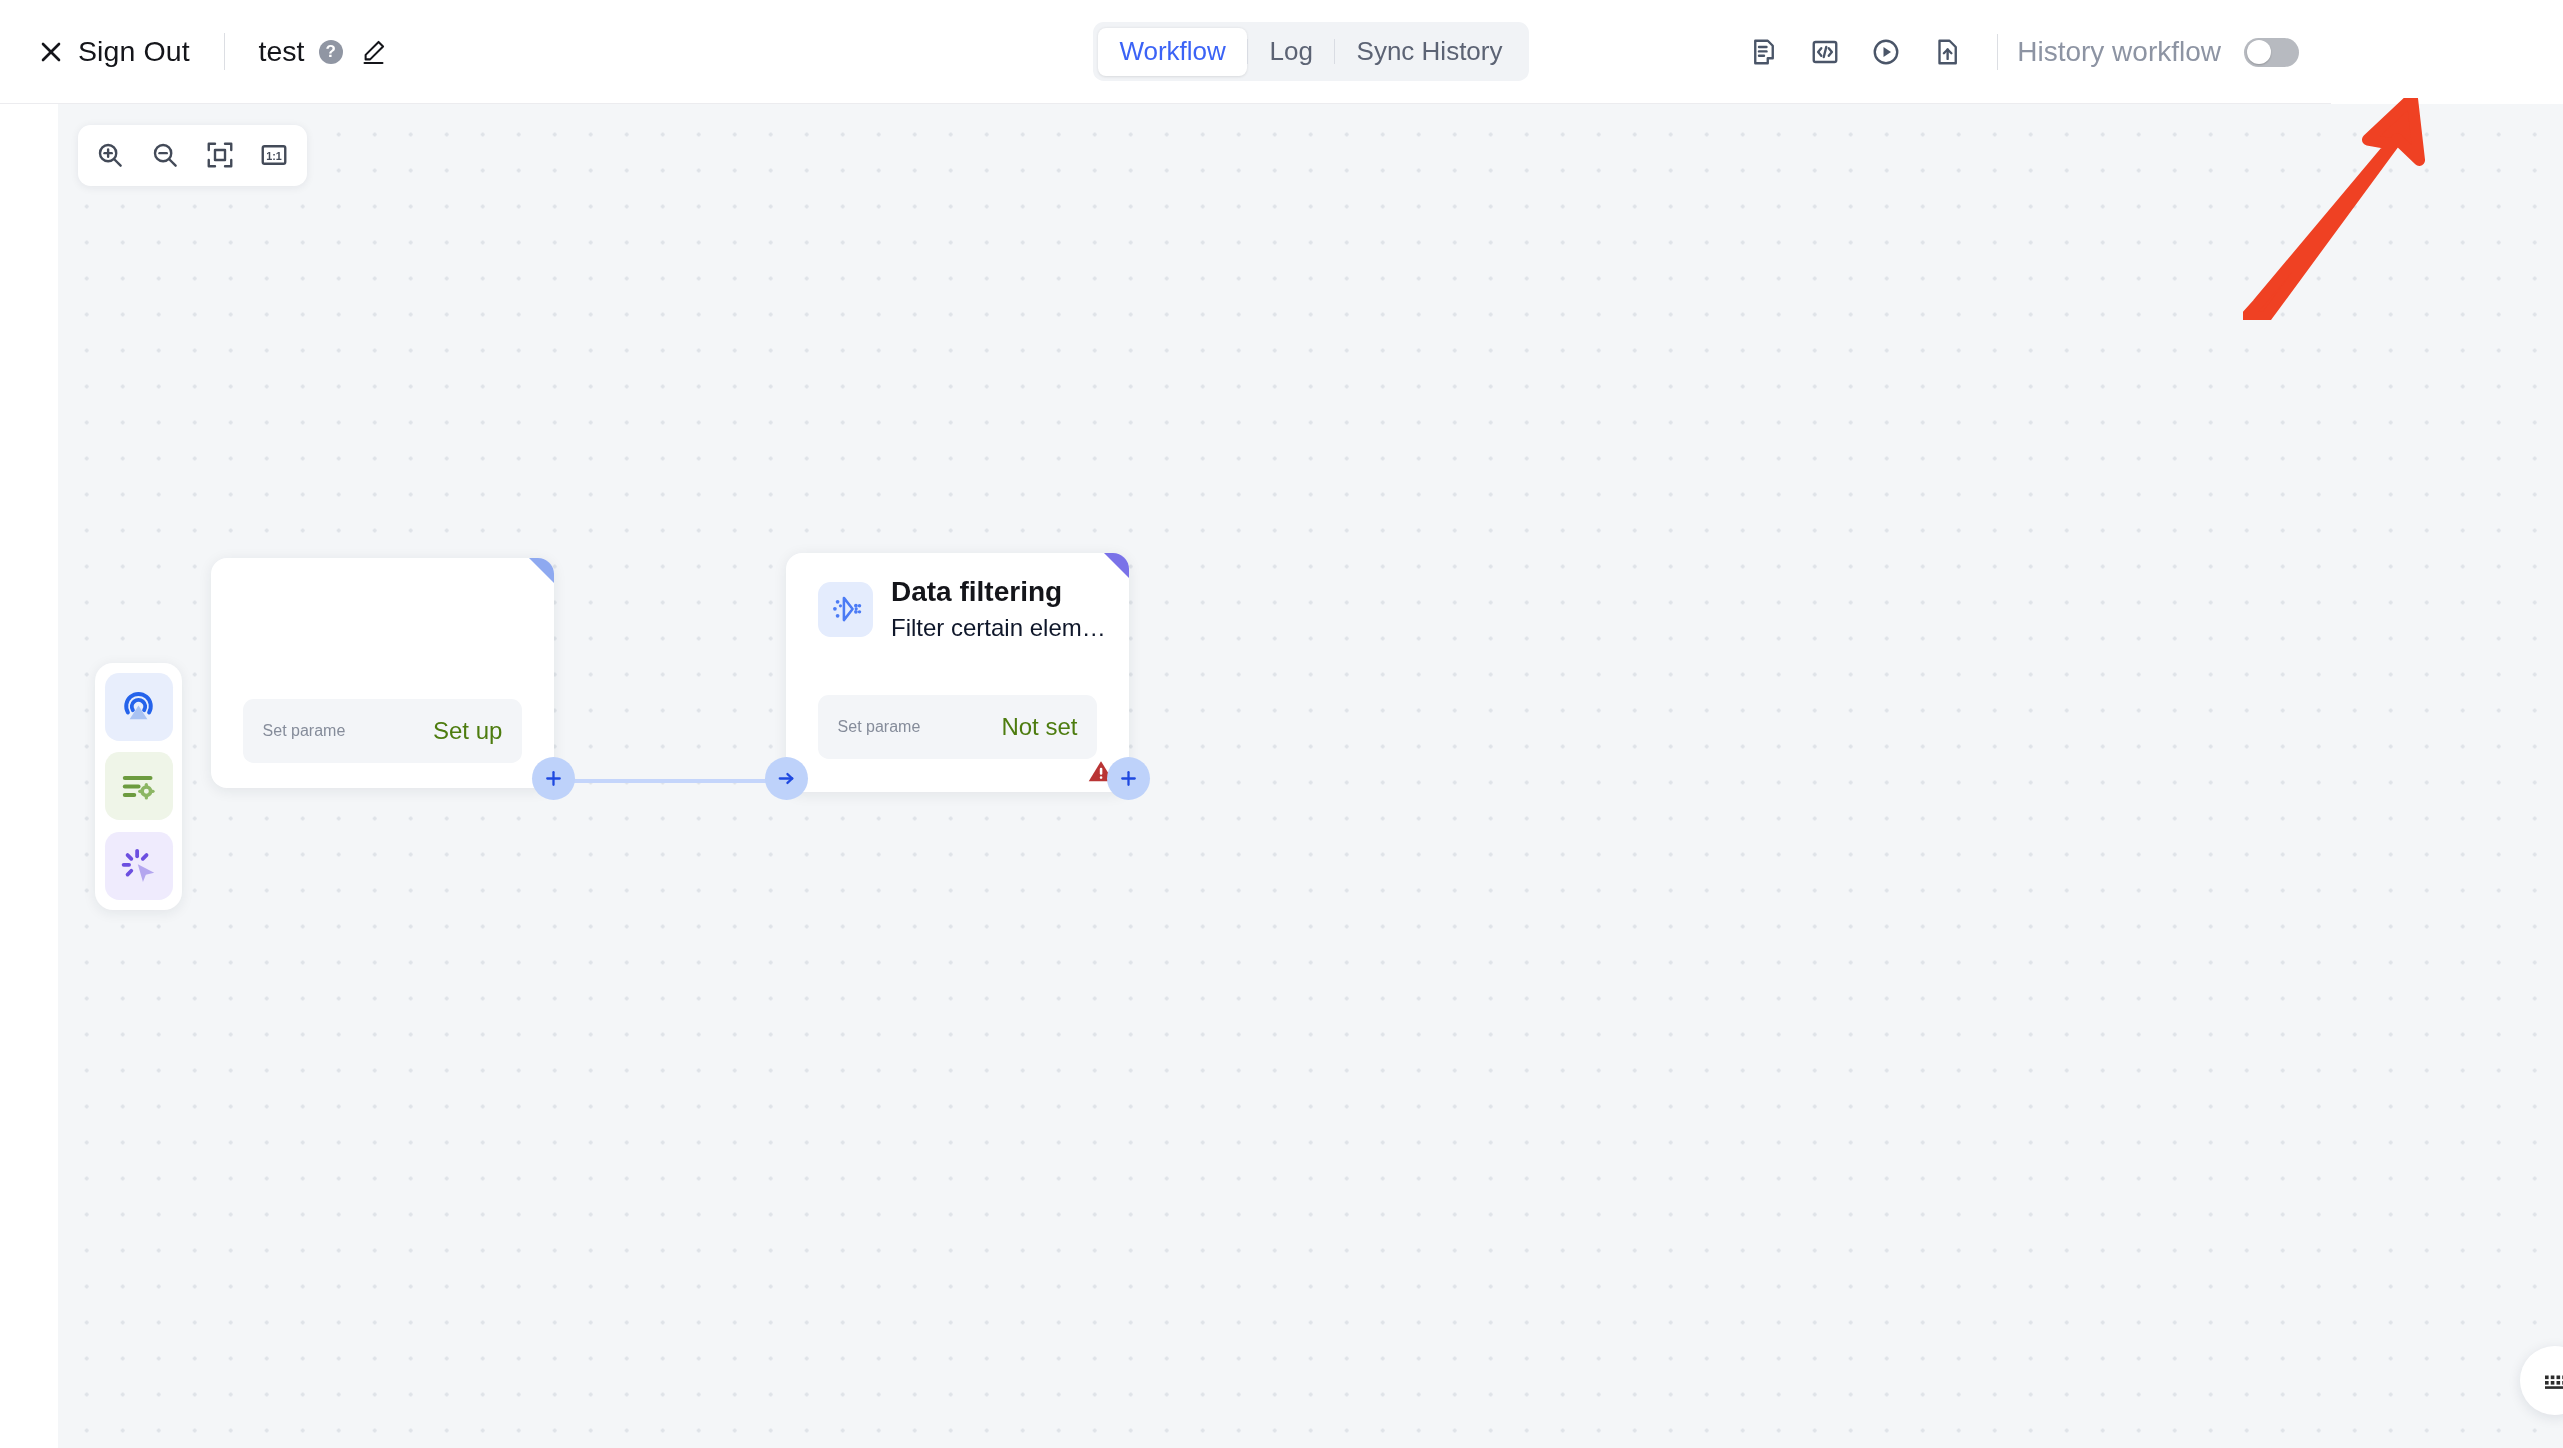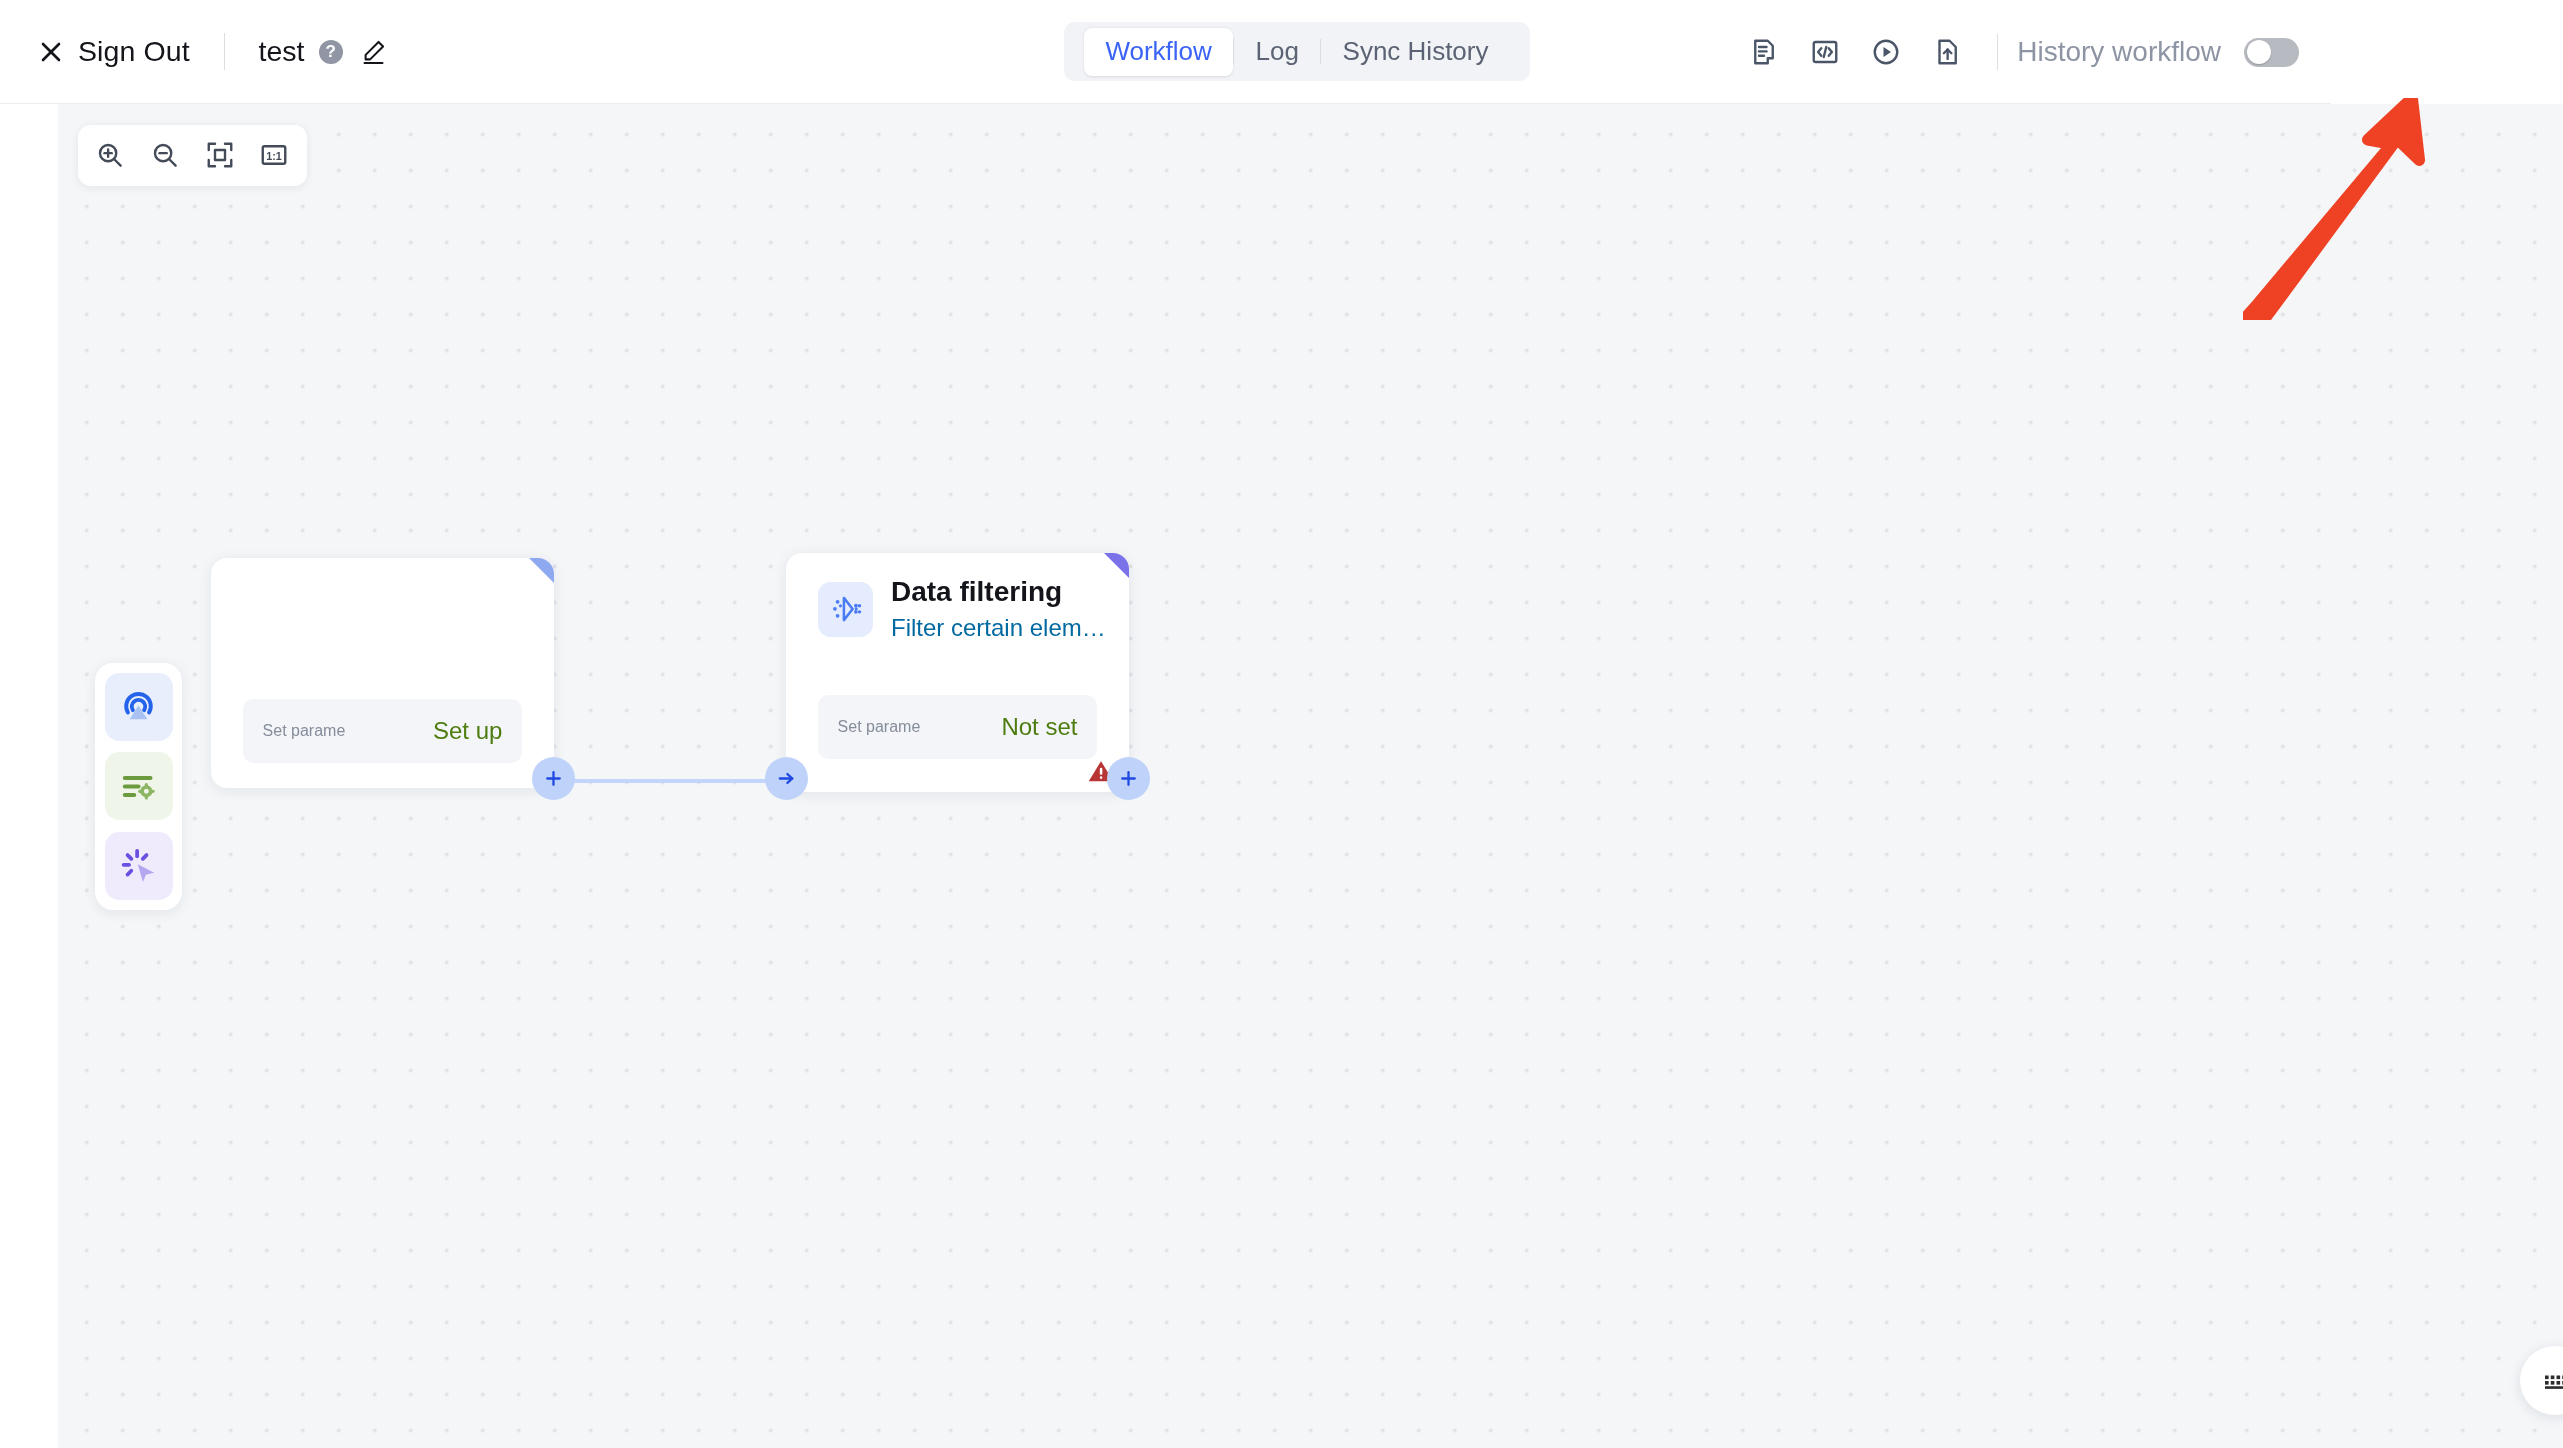--- a/index.html
+++ b/index.html
@@ -33,23 +33,23 @@
     width: 24px; height: 24px; border-radius: 50%;
     background: #9096a3; color: #ffffff;
     font-size: 17px; font-weight: bold;
     display: flex; align-items: center; justify-content: center;
     margin-left: 14.2px; cursor: pointer;
   }
   .edit-icon { width: 27px; height: 27px; margin-left: 17px; cursor: pointer; display:block;}
 
   
   .tabs {
-    position: absolute; left: 1064px; top: 22px;
+    position: absolute; left: 1093px; top: 22px;
     height: 59px; background: #f1f3f6; border-radius: 10.7px;
-    display: flex; align-items: center; padding: 20px;
+    display: flex; align-items: center; padding: 5px;
   }
   .tab {
     height: 48px; padding: 0 21.4px; border-radius: 8px;
     display: flex; align-items: center; justify-content: center;
     font-size: 26px; color: #5c6374; cursor: pointer; white-space: nowrap;
   }
   .tab.active { background: #ffffff; color: #3b63f6; box-shadow: 0 0.9px 2.7px rgba(0,0,0,.10); }
   .tab-sep { width: 0.9px; height: 25px; background: #d9dce3; }
 
   
@@ -129,21 +129,21 @@
   }
   .corner.purple { border-top-color: #7a72e8; }
   .node-head { display: flex; align-items: center; padding: 23px 0 0 32px; gap: 18px; }
   .node-ico {
     width: 55px; height: 55px; border-radius: 12.5px; background: #e4ecfd;
     display: flex; align-items: center; justify-content: center; flex: 0 0 auto;
   }
   .node-ico svg { display: block; }
   .node-titles { display: flex; flex-direction: column; justify-content: center; }
   .node-title { font-size: 28px; font-weight: bold; color: #14151a; line-height: 1.15; white-space: nowrap; }
-  .node-sub { font-size: 24px; color: #0369a1; line-height: 1.3; margin-top: 3.6px; white-space: nowrap; }
+  .node-sub { font-size: 24px; color: #0f172a; line-height: 1.3; margin-top: 3.6px; white-space: nowrap; }
   .param-row {
     position: absolute; left: 32px; right: 32px; height: 64px;
     background: #f3f5f8; border-radius: 10.7px;
     display: flex; align-items: center; justify-content: space-between;
     padding: 0 19.6px; cursor: pointer;
   }
   .param-key { font-size: 16px; color: #858c9a; }
   .param-val { font-size: 24px; color: #4d7c0f; }
   .warn-icon { position: absolute; right: 12.5px; bottom: 5.3px; cursor: pointer; }
   .warn-icon svg { display: block; }

